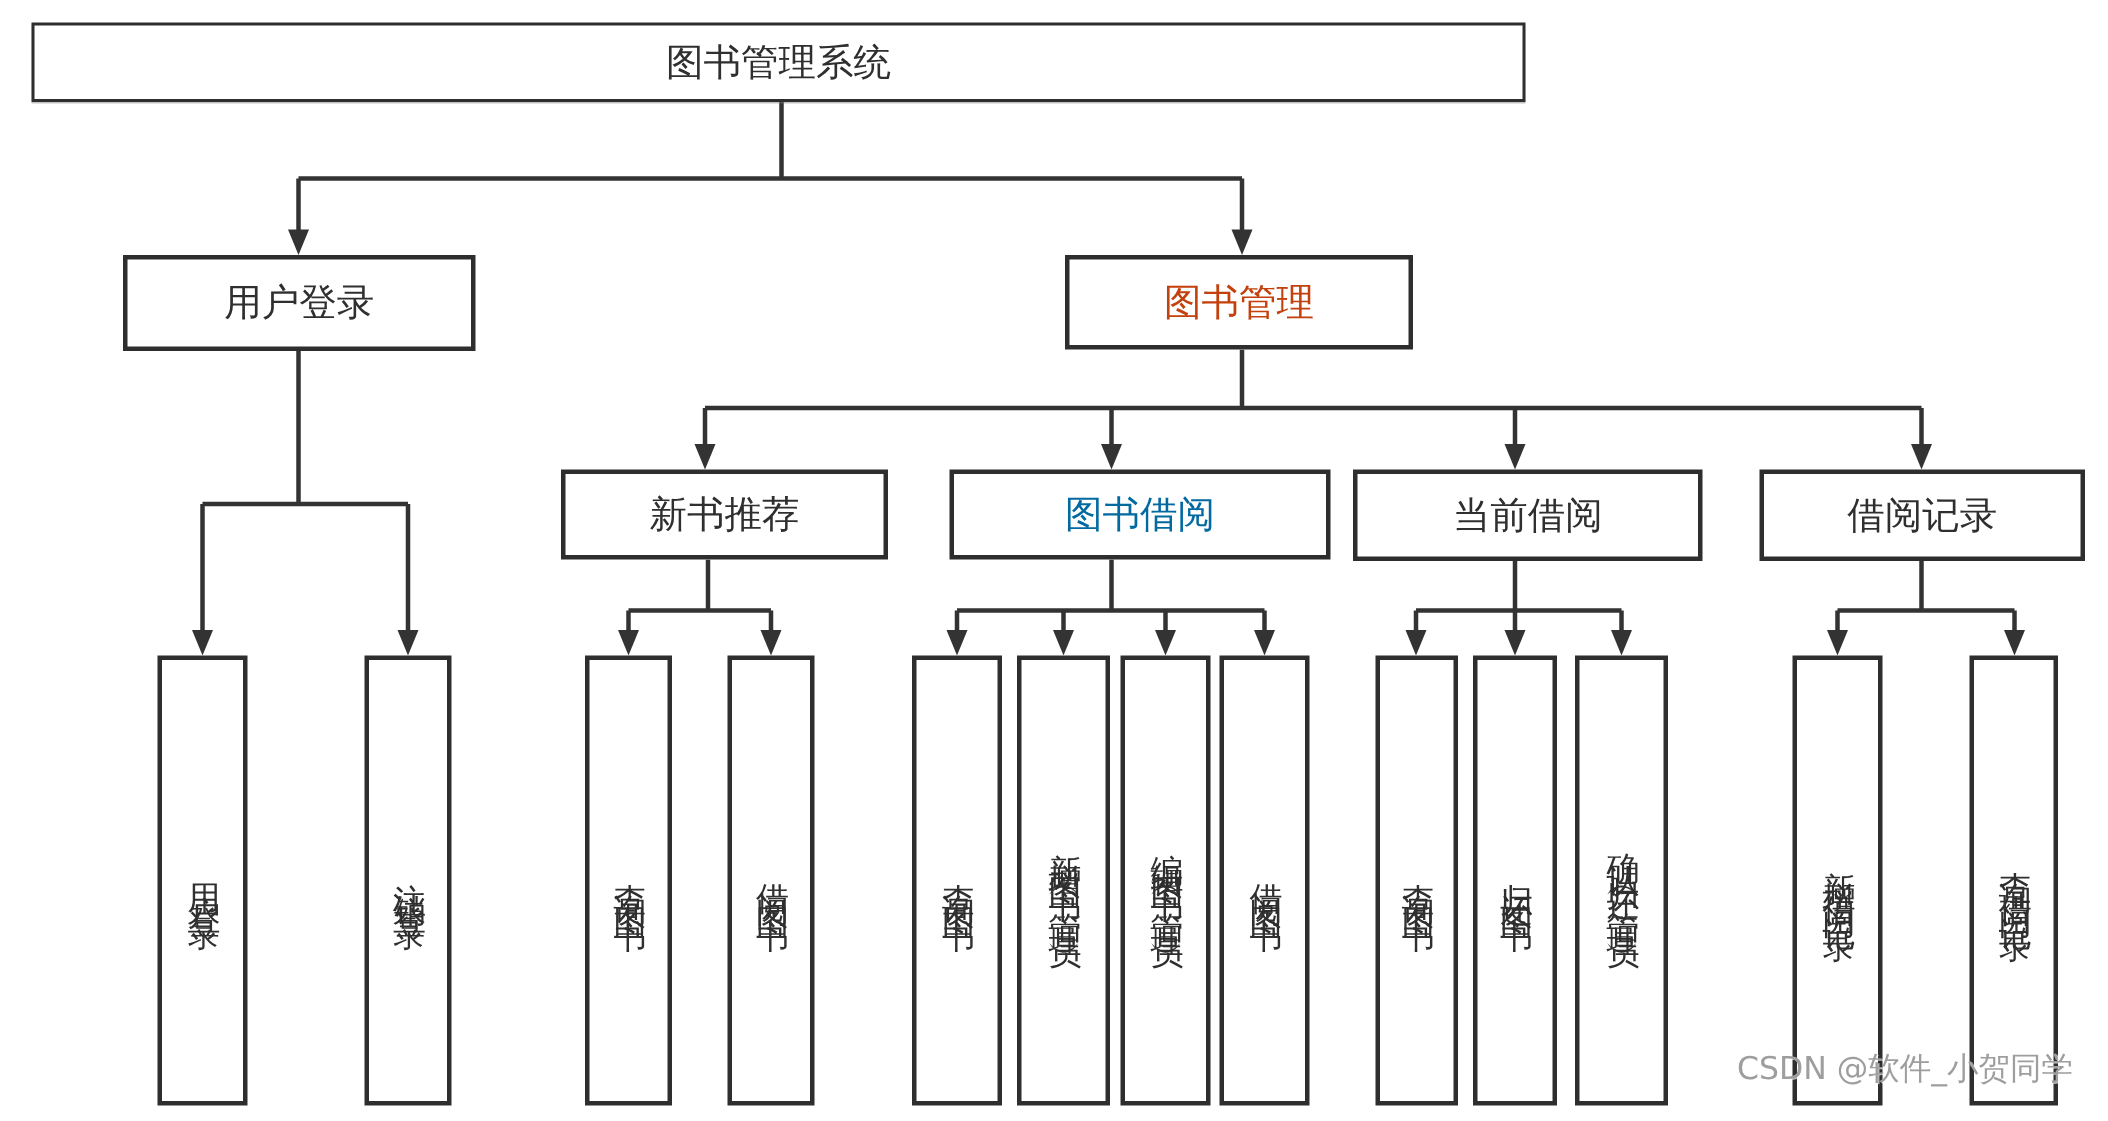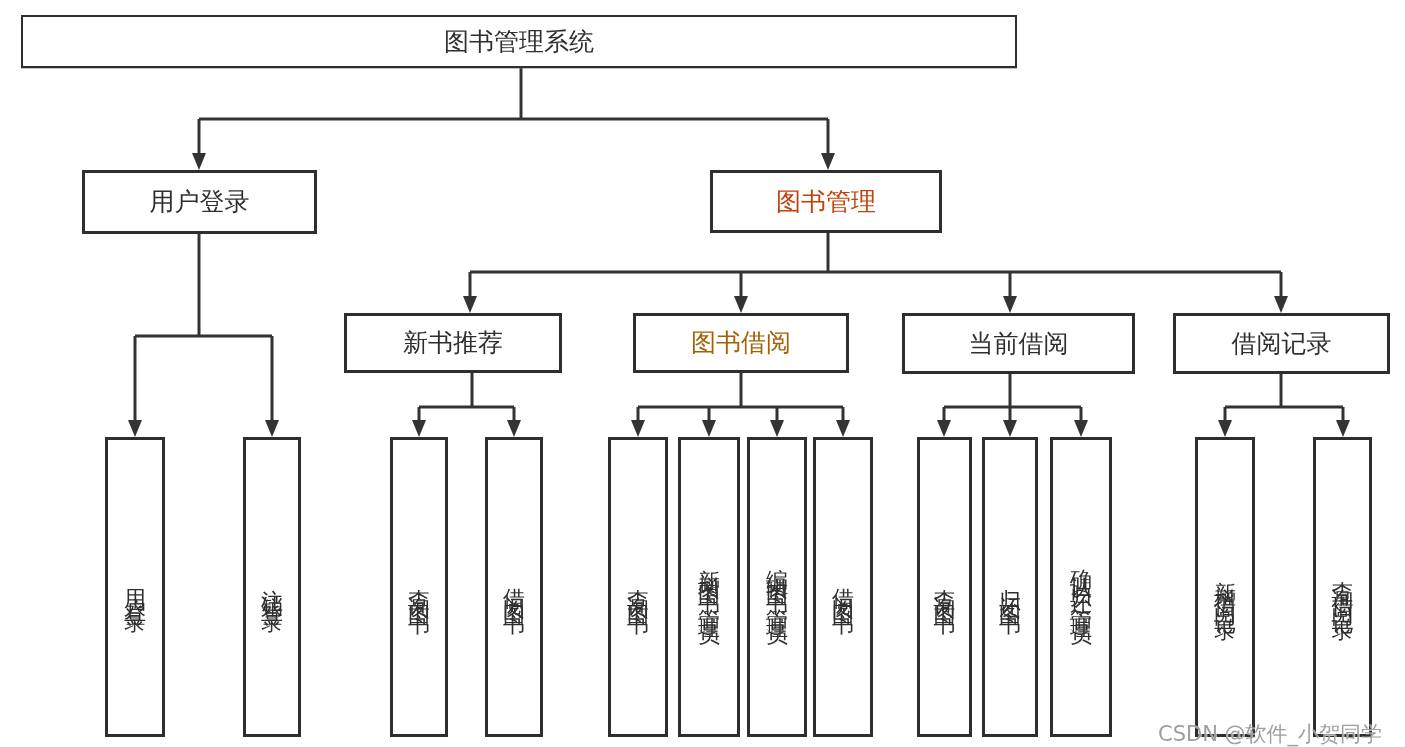--- a/index.html
+++ b/index.html
@@ -39,21 +39,21 @@
   }
   .node.vertical {
     writing-mode: vertical-rl;
     font-size: 22px;
     letter-spacing: 8px;
     line-height: 1;
   }
   .watermark {
     position: absolute;
     left: 1158px;
-    top: 720px;
+    top: 698px;
     z-index: 6;
     font-size: 21px;
     color: #9e9e9e;
     white-space: nowrap;
     text-shadow: 1px 1px 0 rgba(255,255,255,0.65);
   }
 </style>
 </head>
 <body>
 
@@ -109,22 +109,22 @@
       <line x1="1225" y1="407" x2="1343" y2="407" stroke="#333333" stroke-width="3"></line>
       <line x1="1225" y1="407" x2="1225" y2="422" stroke="#333333" stroke-width="3"></line>
       <polygon points="1218,420 1232,420 1225,437" fill="#333333"></polygon>
       <line x1="1343" y1="407" x2="1343" y2="422" stroke="#333333" stroke-width="3"></line>
       <polygon points="1336,420 1350,420 1343,437" fill="#333333"></polygon>
     </svg>
   <div id="nodes-layer">
       <div class="node root" style="left: 21px; top: 15px; width: 996px; height: 53px; border-color: rgb(46, 46, 46); background: rgb(255, 255, 255); color: rgb(47, 47, 47);">图书管理系统</div>
       <div class="node" style="left: 82px; top: 170px; width: 235px; height: 64px; border-color: rgb(46, 46, 46); background: rgb(255, 255, 255); color: rgb(47, 47, 47);">用户登录</div>
       <div class="node" style="left: 710px; top: 170px; width: 232px; height: 63px; border-color: rgb(46, 46, 46); background: rgb(255, 255, 255); color: #c2410c;">图书管理</div>
-      <div class="node" style="left: 344px; top: 313px; width: 218px; height: 60px; border-color: rgb(46, 46, 46); background: rgb(255, 255, 255); color: rgb(47, 47, 47);">新书推荐</div>
-      <div class="node" style="left: 633px; top: 313px; width: 216px; height: 60px; border-color: rgb(46, 46, 46); background: rgb(255, 255, 255); color: #a16207;">图书借阅</div>
+      <div class="node" style="left: 374px; top: 313px; width: 218px; height: 60px; border-color: rgb(46, 46, 46); background: rgb(255, 255, 255); color: rgb(47, 47, 47);">新书推荐</div>
+      <div class="node" style="left: 633px; top: 313px; width: 254px; height: 60px; border-color: rgb(46, 46, 46); background: rgb(255, 255, 255); color: #0369a1;">图书借阅</div>
       <div class="node" style="left: 902px; top: 313px; width: 233px; height: 61px; border-color: rgb(46, 46, 46); background: rgb(255, 255, 255); color: rgb(47, 47, 47);">当前借阅</div>
       <div class="node" style="left: 1173px; top: 313px; width: 217px; height: 61px; border-color: rgb(46, 46, 46); background: rgb(255, 255, 255); color: rgb(47, 47, 47);">借阅记录</div>
       <div class="node vertical" style="left: 105px; top: 437px; width: 60px; height: 300px; border-color: rgb(46, 46, 46); background: rgb(255, 255, 255); color: rgb(47, 47, 47);">用户登录</div>
       <div class="node vertical" style="left: 243px; top: 437px; width: 58px; height: 300px; border-color: rgb(46, 46, 46); background: rgb(255, 255, 255); color: rgb(47, 47, 47);">注销登录</div>
       <div class="node vertical" style="left: 390px; top: 437px; width: 58px; height: 300px; border-color: rgb(46, 46, 46); background: rgb(255, 255, 255); color: rgb(47, 47, 47);">查询图书</div>
       <div class="node vertical" style="left: 485px; top: 437px; width: 58px; height: 300px; border-color: rgb(46, 46, 46); background: rgb(255, 255, 255); color: rgb(47, 47, 47);">借阅图书</div>
       <div class="node vertical" style="left: 608px; top: 437px; width: 60px; height: 300px; border-color: rgb(46, 46, 46); background: rgb(255, 255, 255); color: rgb(47, 47, 47);">查询图书</div>
       <div class="node vertical" style="left: 678px; top: 437px; width: 62px; height: 300px; border-color: rgb(46, 46, 46); background: rgb(255, 255, 255); color: rgb(47, 47, 47);">新增图书（管理员）</div>
       <div class="node vertical" style="left: 747px; top: 437px; width: 60px; height: 300px; border-color: rgb(46, 46, 46); background: rgb(255, 255, 255); color: rgb(47, 47, 47);">编辑图书（管理员）</div>
       <div class="node vertical" style="left: 813px; top: 437px; width: 60px; height: 300px; border-color: rgb(46, 46, 46); background: rgb(255, 255, 255); color: rgb(47, 47, 47);">借阅图书</div>

